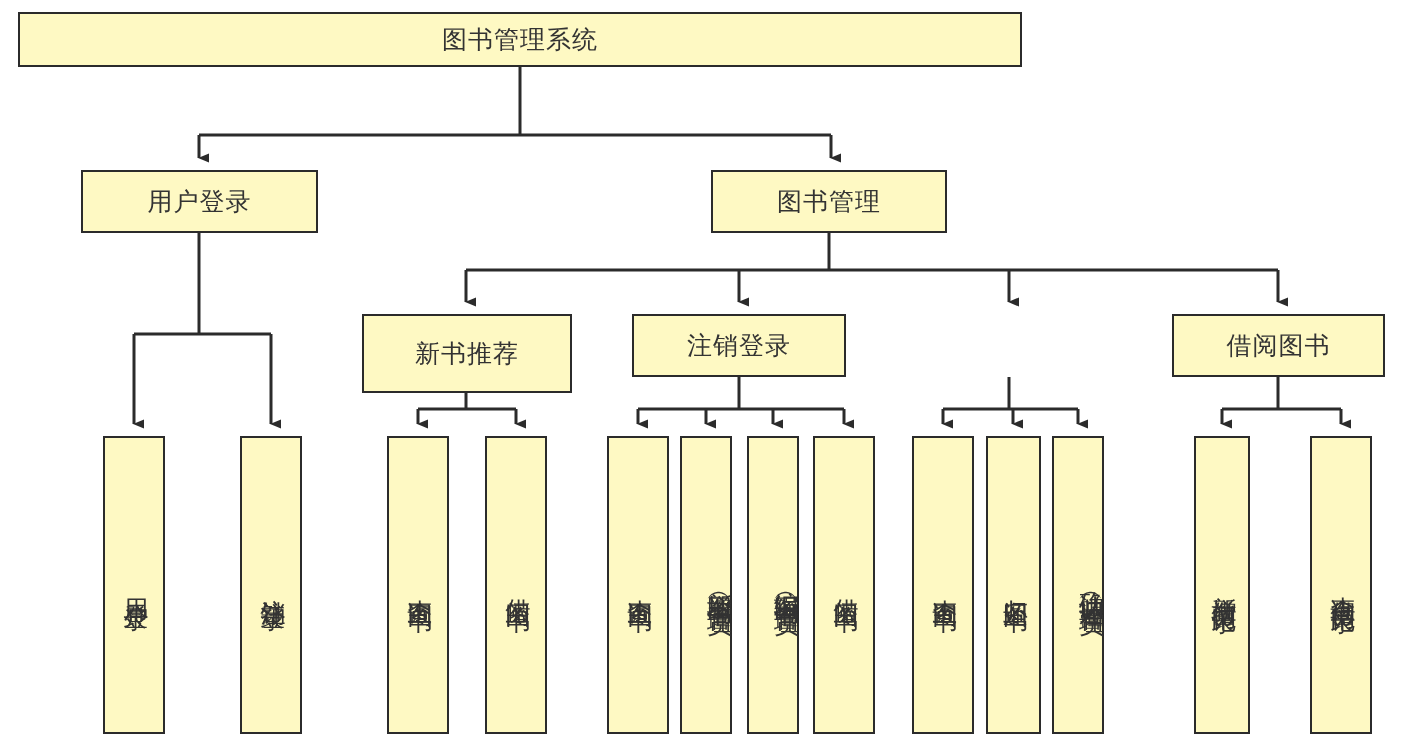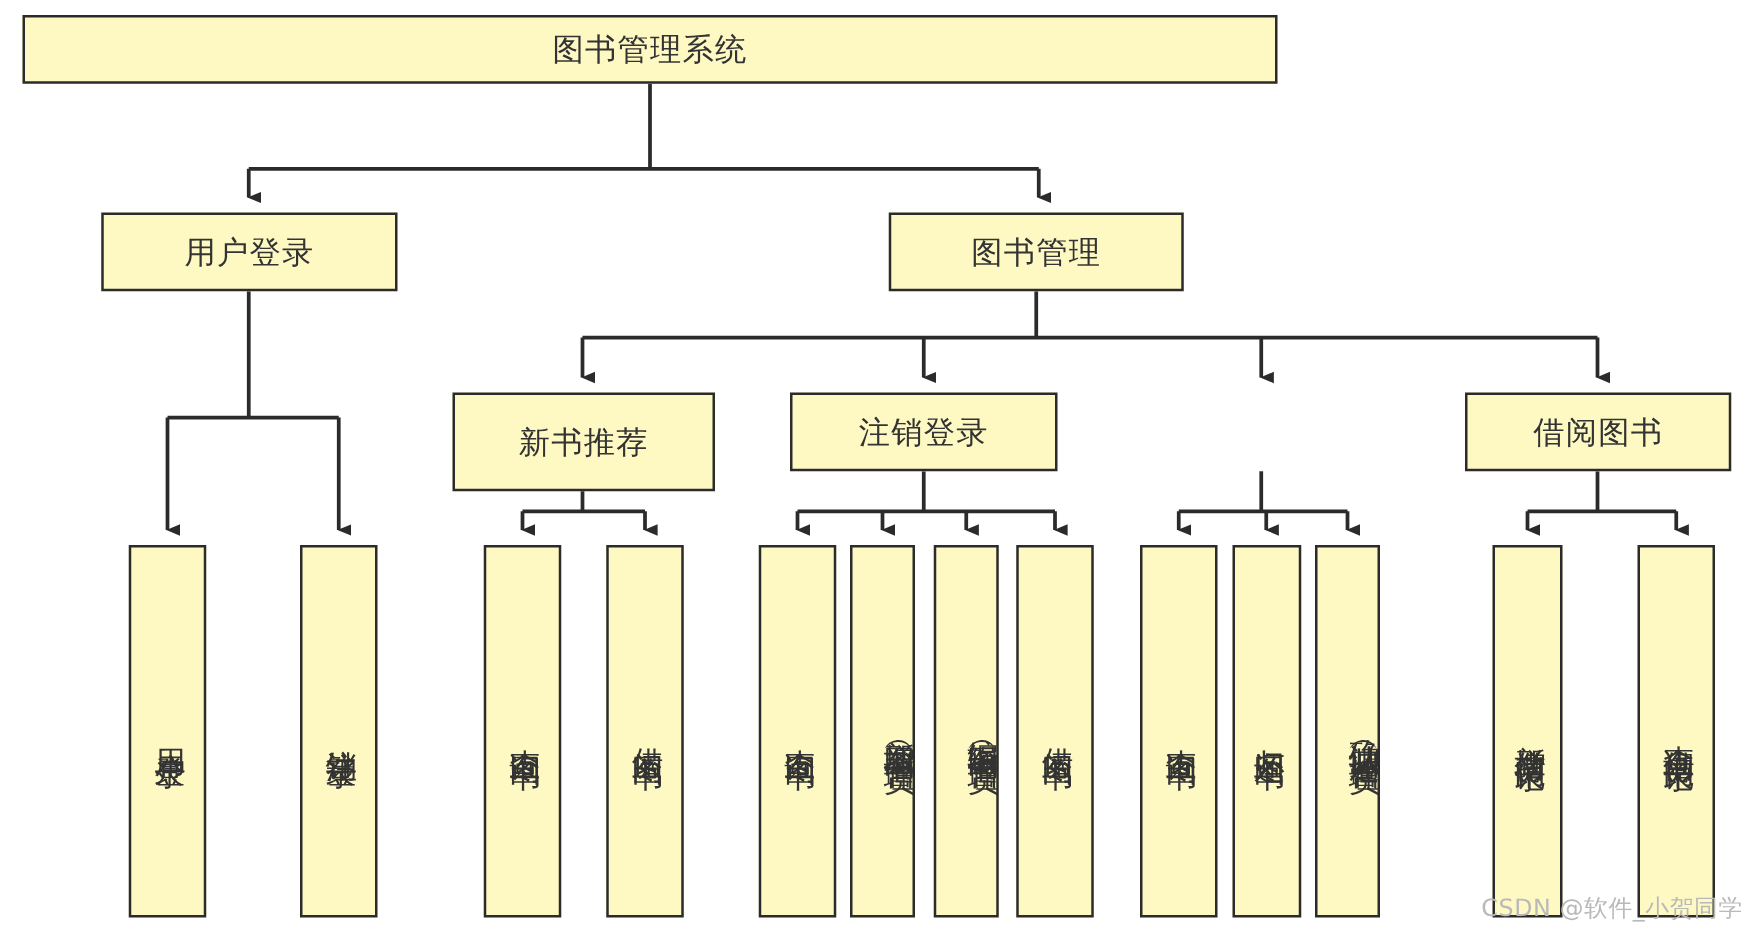--- a/index.html
+++ b/index.html
@@ -179,14 +179,13 @@
   <div class="node vert" id="n-leaf-10" style="left: 1052px; top: 436px; width: 52px; height: 298px;">
     <span class="node-label">确认归还（管理员）</span>
   </div>
   <div class="node vert centered" id="n-leaf-11" style="left: 1194px; top: 436px; width: 56px; height: 298px;">
     <span class="node-label">新增借阅记录</span>
   </div>
   <div class="node vert centered" id="n-leaf-12" style="left: 1310px; top: 436px; width: 62px; height: 298px;">
     <span class="node-label">查询借阅记录</span>
   </div>
 
-  <div id="watermark">CSDN @软件_小贺同学</div>
 </div>
 
 </body></html>

